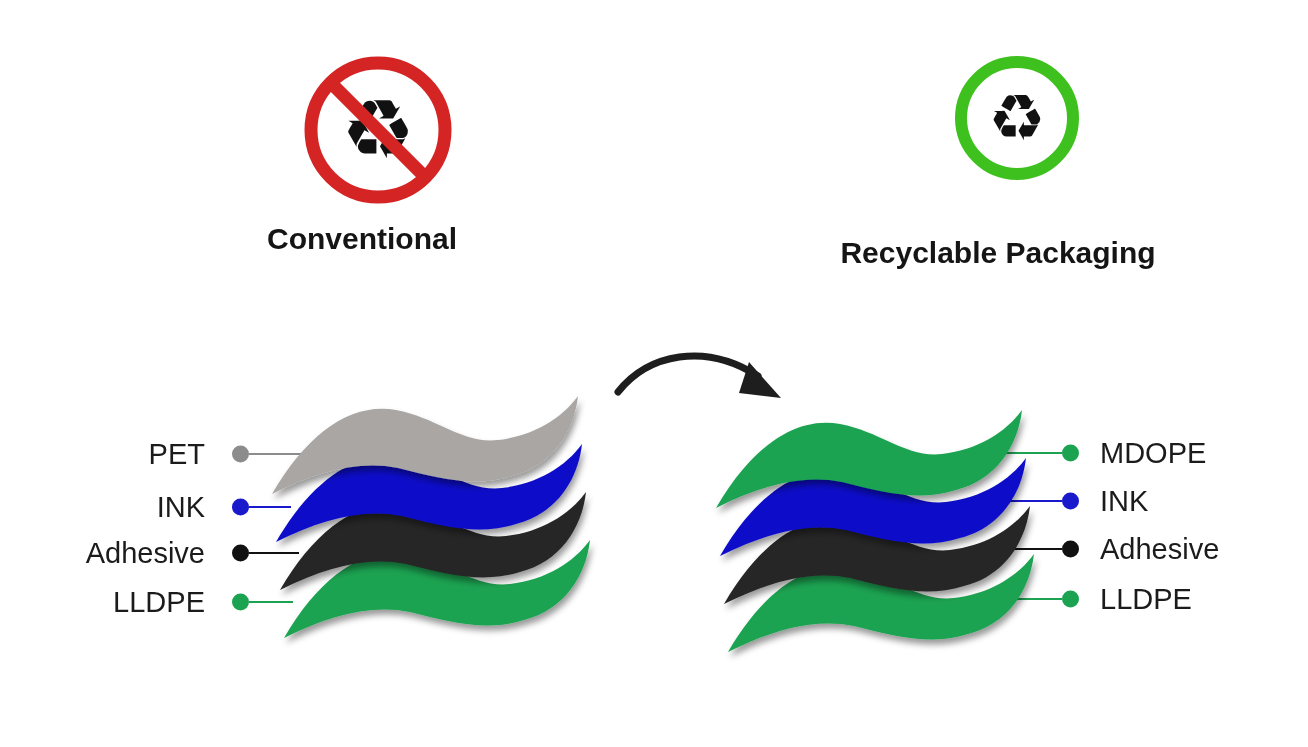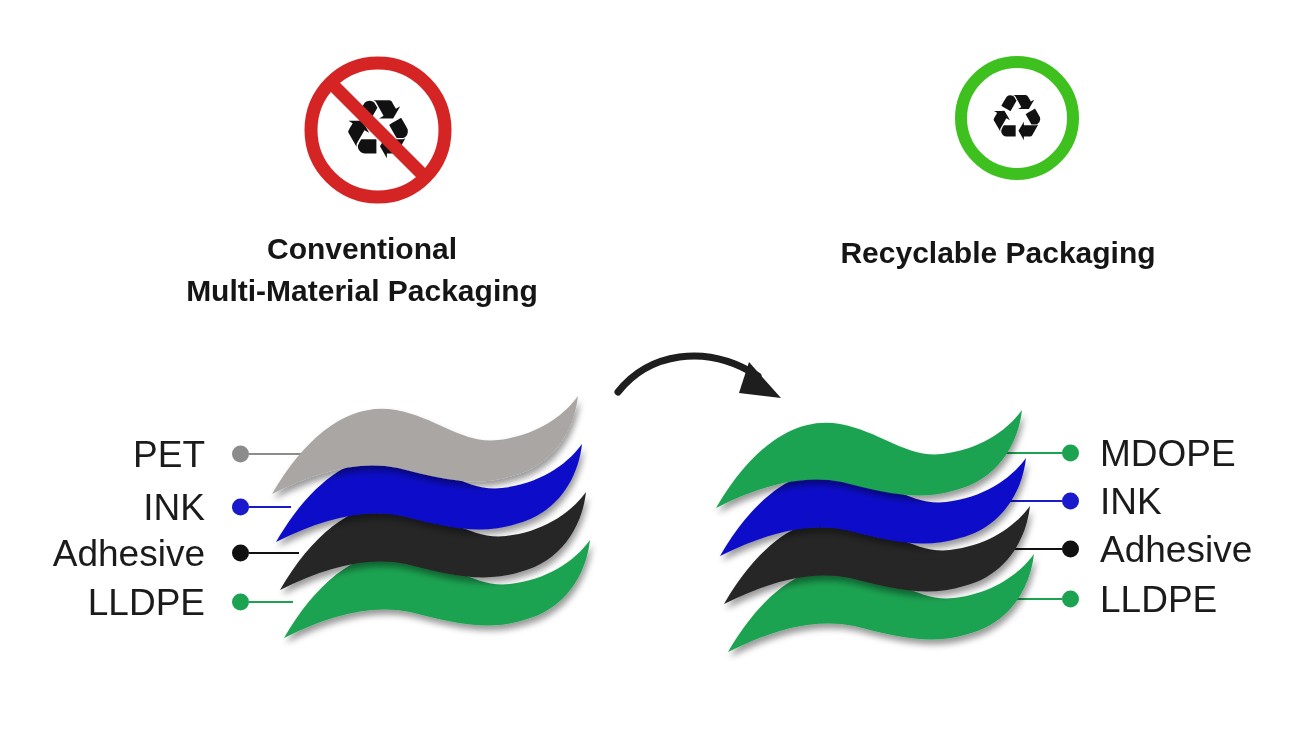--- a/index.html
+++ b/index.html
@@ -9,21 +9,21 @@
   }
   .abs{position:absolute;}
   
   .icon-box{display:flex;align-items:center;justify-content:center;}
   .recycle-glyph{line-height:1;color:#111;user-select:none;}
   .ring-green{border-radius:50%;box-sizing:border-box;display:flex;align-items:center;justify-content:center;}
   
   .title{font-weight:bold;text-align:center;font-size:30px;line-height:42px;letter-spacing:0px;color:#151515;}
   
   .lrow{position:absolute;left:0;width:100%;height:0;z-index:1;}
-  .lbl{position:absolute;transform:translateY(-50%);font-size:37px;line-height:1;color:#1b1b1b;}
+  .lbl{position:absolute;transform:translateY(-50%);font-size:29px;line-height:1;color:#1b1b1b;}
   .lbl-left{left:30px;width:175px;text-align:right;}
   .lbl-right{left:1100px;width:260px;text-align:left;}
   .dot{position:absolute;width:17px;height:17px;border-radius:50%;transform:translateY(-50%);}
   .line{position:absolute;height:2px;transform:translateY(-50%);}
   .stack{position:absolute;z-index:2;}
   .arrow-svg{position:absolute;z-index:3;}
 </style>
 </head>
 <body>
 
@@ -34,23 +34,22 @@
     <svg class="abs" style="left:0;top:0;" width="150" height="150" viewBox="0 0 150 150">
       <circle cx="75" cy="75" r="67" fill="none" stroke-width="13" stroke="#D42424"></circle>
       <line x1="28" y1="28" x2="122" y2="122" stroke-width="13" stroke="#D42424"></line>
     </svg>
   </div>
 
   <div class="abs ring-green" style="left:955px;top:56px;width:124px;height:124px;border:12px solid #3EC11F;">
     <span class="recycle-glyph" style="font-size:64px;">♻</span>
   </div>
 
-  <div class="abs title" style="left:112px;top:228px;width:500px;">
+  <div class="abs title" style="left:112px;top:218px;width:500px;">
     <div>Conventional</div>
-    <div>Multi-Material Packaging</div>
   </div>
   <div class="abs title" style="left:748px;top:232px;width:500px;">Recyclable Packaging</div>
 
   <svg class="arrow-svg" style="left:600px;top:330px;" width="200" height="90" viewBox="0 0 200 90">
     <path d="M 18,62 C 48,24 105,12 158,46" fill="none" stroke-width="7" stroke-linecap="round" stroke="#1E1E1E"></path>
     <polygon points="181,68 149,32 139,63" fill="#1E1E1E"></polygon>
   </svg>
 
   <svg class="stack" style="left:268px;top:348px;" width="330" height="300" viewBox="0 0 330 300">
     <defs>

